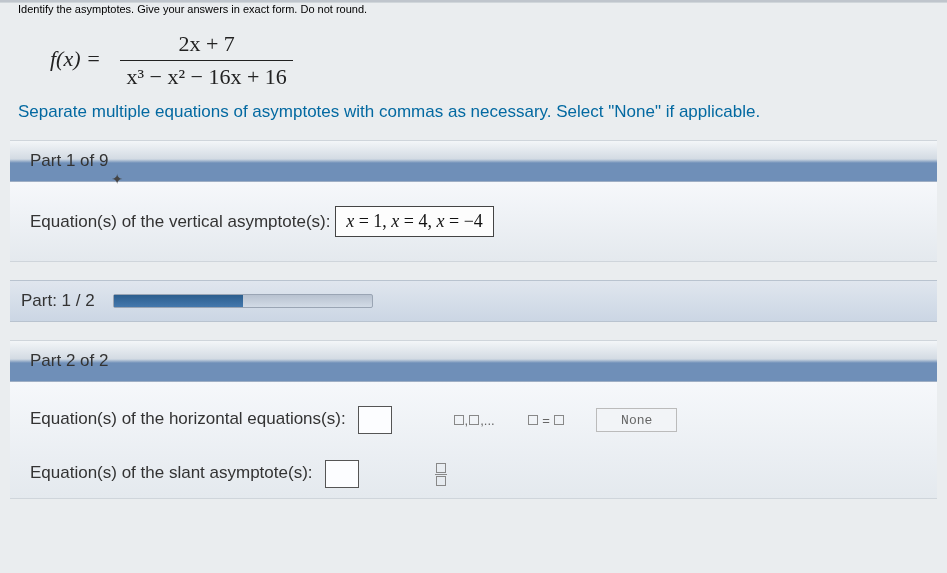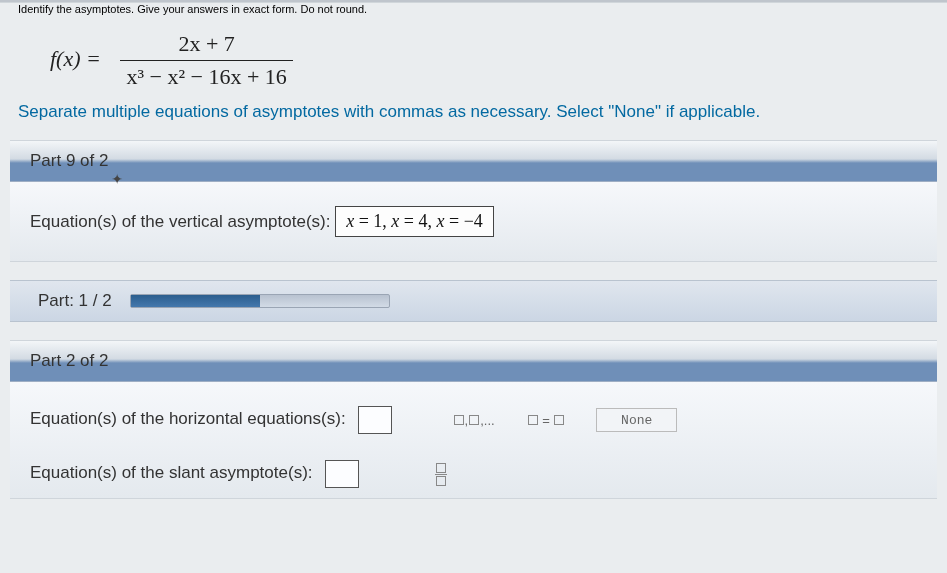--- a/index.html
+++ b/index.html
@@ -68,21 +68,21 @@
     font-size: 18px;
     color: #111;
   }
   .upright { font-style: normal; }
   .progress-row {
     display: flex;
     align-items: center;
     background: linear-gradient(to bottom, #e0e6ee 0%, #cbd6e4 100%);
     border-top: 1px solid #b9c3cf;
     border-bottom: 1px solid #b9c3cf;
-    padding: 10px 28px;
+    padding: 10px 11px;
     margin: 0 10px 18px 10px;
     gap: 18px;
   }
   .progress-label {
     font-size: 17px;
     color: #333;
   }
   .progress-bar {
     width: 260px; height: 14px;
     background: linear-gradient(to bottom, #b8c2d0, #d2dbe6);
@@ -140,21 +140,21 @@
   <span class="upright" style="font-style:italic;">f(x) =</span>
   <span class="frac">
     <span class="num">2x + 7</span>
     <span class="den">x³ − x² − 16x + 16</span>
   </span>
 </div>
 
 <div class="sep-instruction">Separate multiple equations of asymptotes with commas as necessary. Select "None" if applicable.</div>
 
 <div class="part-header">
-  <span>Part 9 of 2</span>
+  <span>Part 1 of 9</span>
   <span class="asterisk" style="position:relative; left:-2px; top:18px;">✦</span>
 </div>
 <div class="part-body">
   <span>Equation(s) of the vertical asymptote(s):</span>
   <span class="answer-box">
     <span style="font-style:italic;">x</span> <span class="upright">= 1,</span>
     <span style="font-style:italic;">x</span> <span class="upright">= 4,</span>
     <span style="font-style:italic;">x</span> <span class="upright">= −4</span>
   </span>
 </div>

